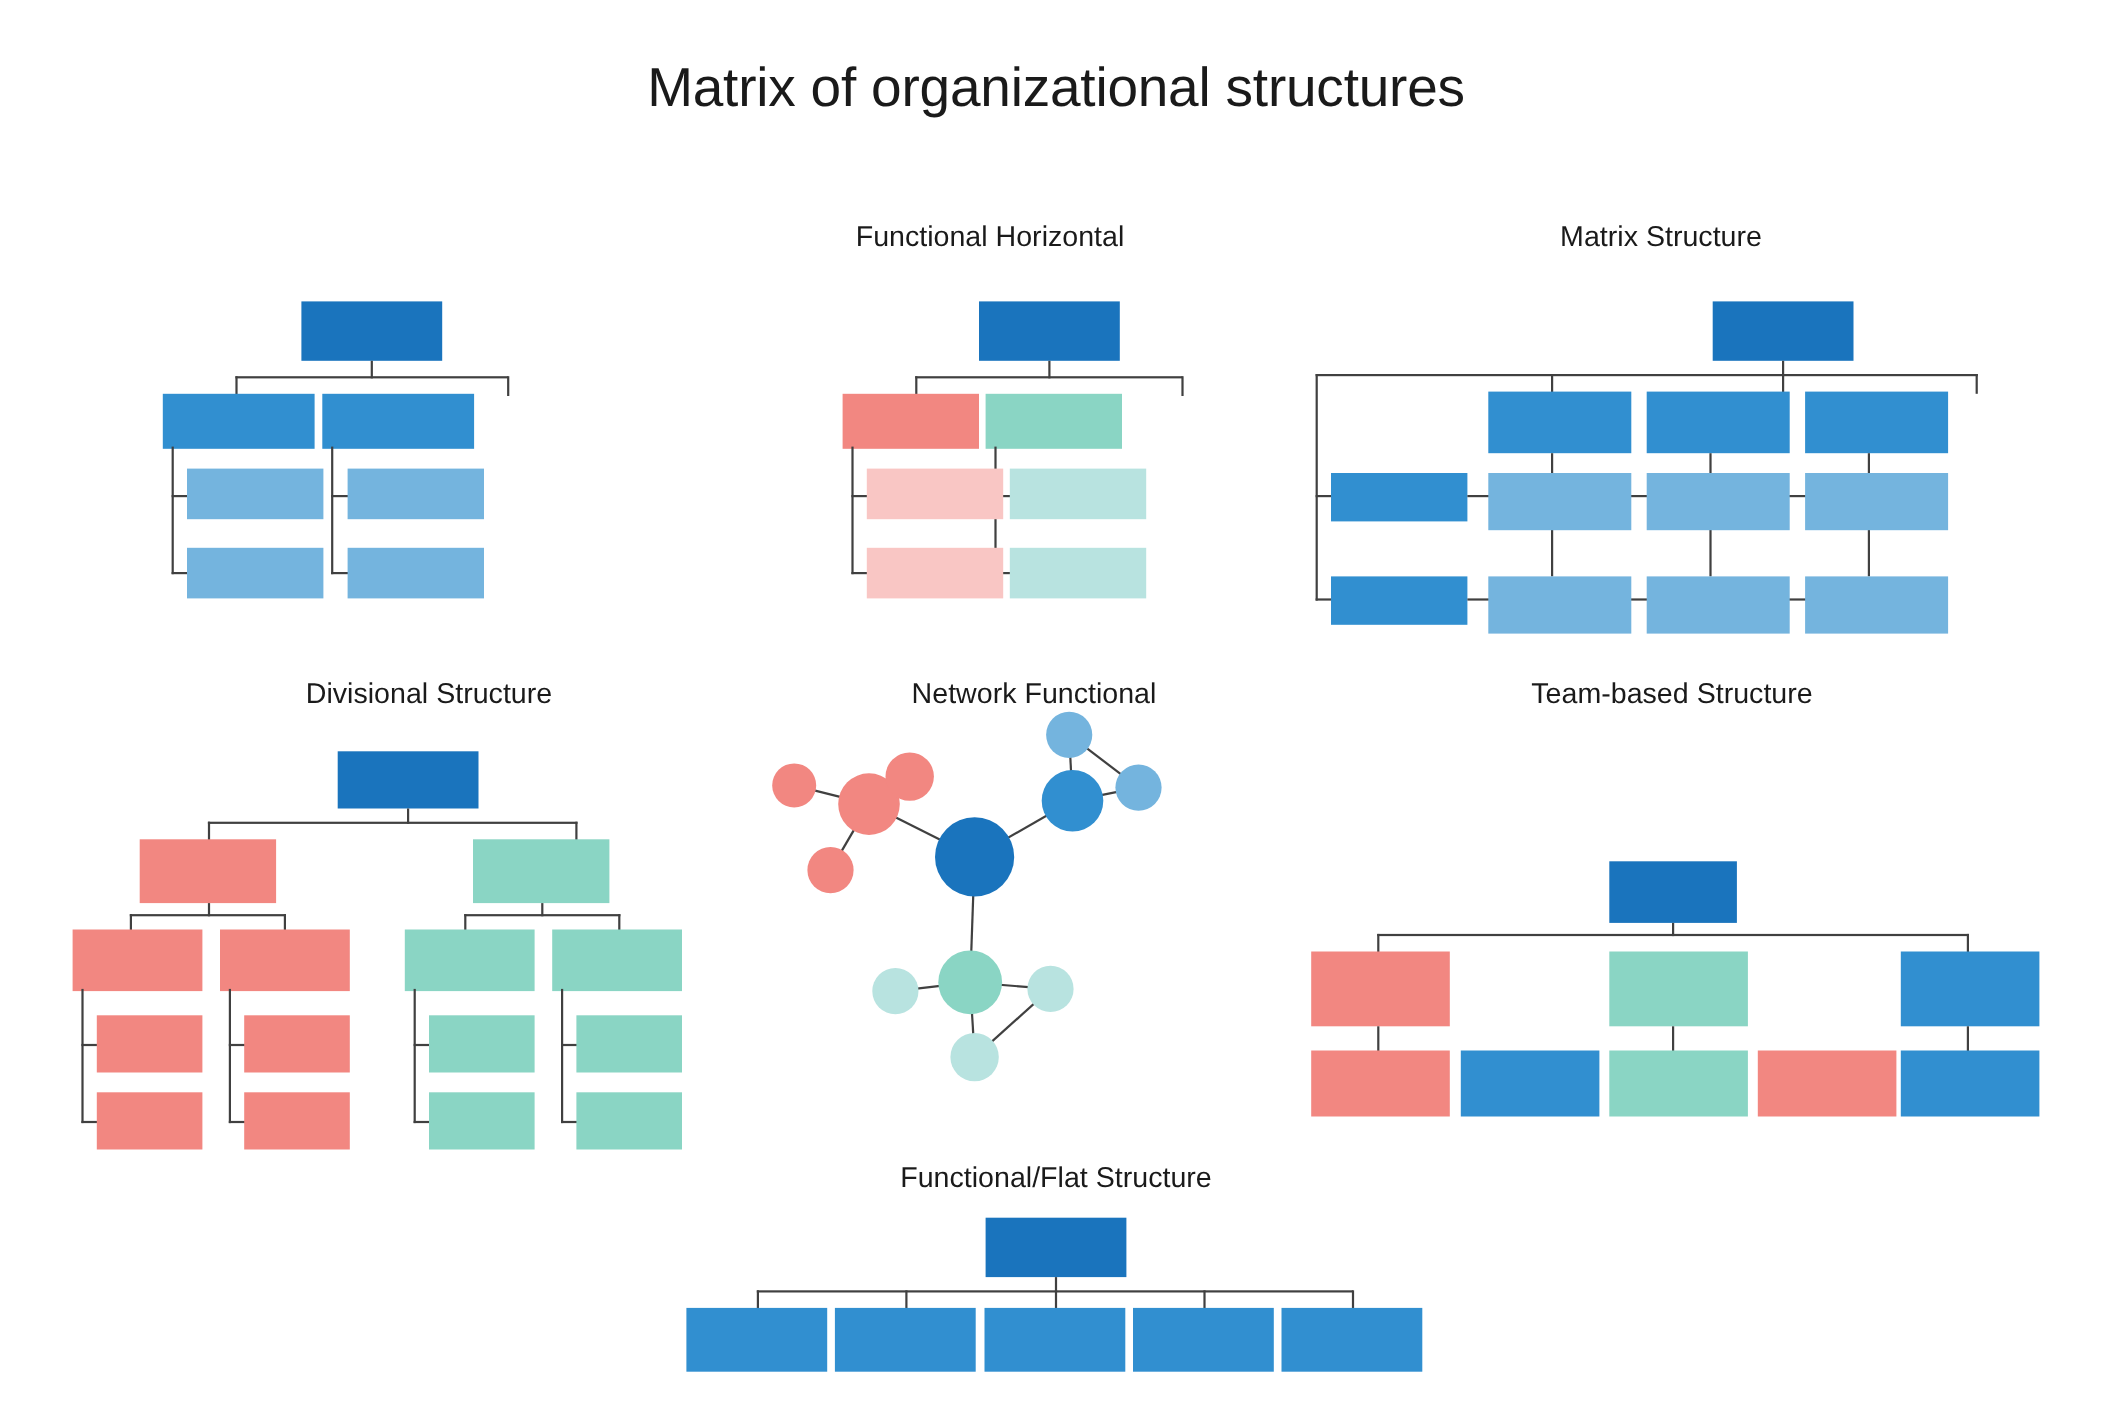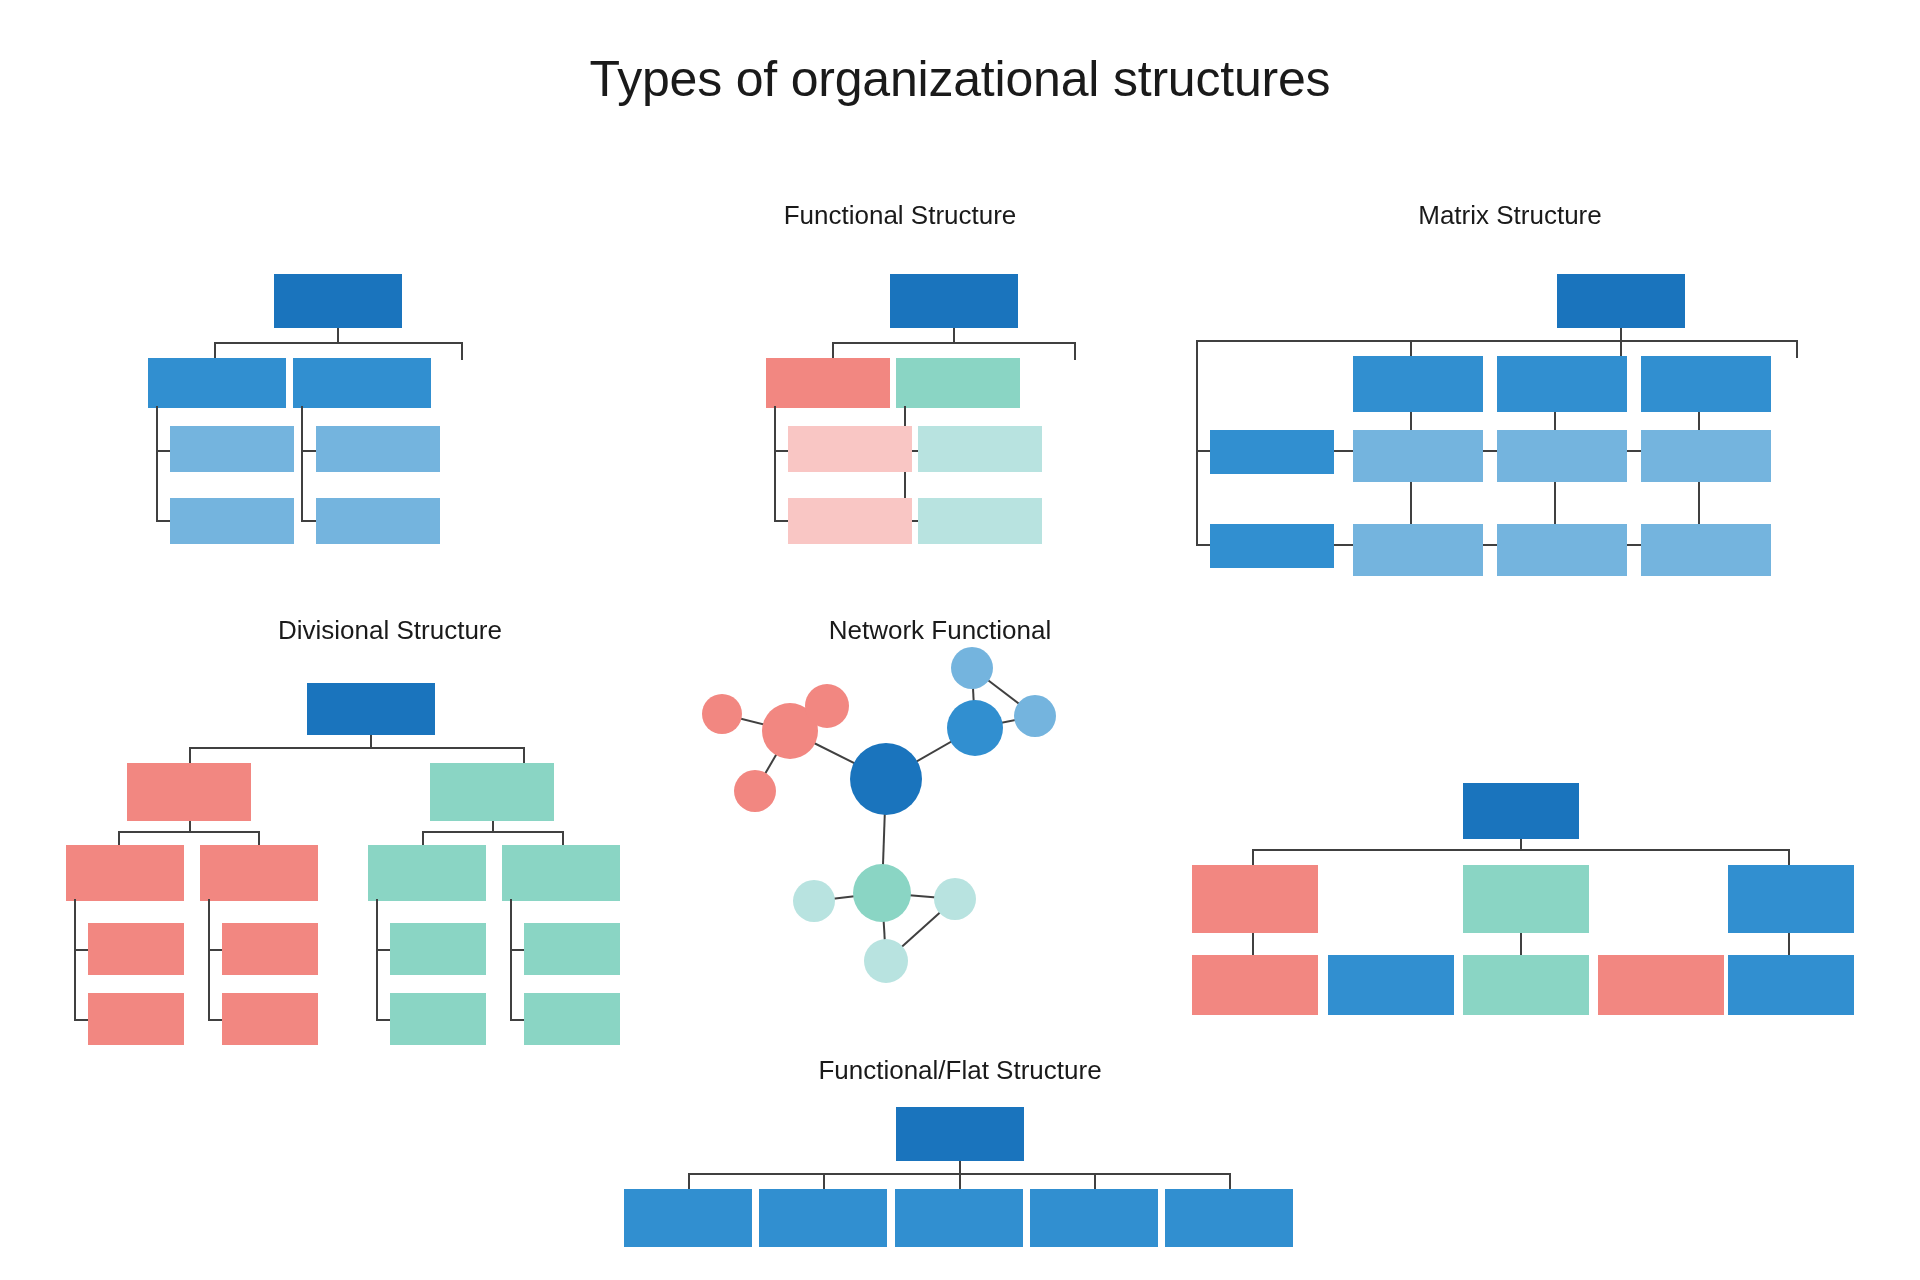--- a/index.html
+++ b/index.html
@@ -39,21 +39,21 @@
   .vline { width: 2px; }
   .hline { height: 2px; }
 
   svg.netsvg { position: absolute; left: 0; top: 0; overflow: visible; }
 </style>
 </head>
 <body>
 
 <div id="page">
 
-  <div class="page-title">Types of organizational structures</div>
+  <div class="page-title">Matrix of organizational structures</div>
 
   <div class="panel" style="left:120px; top:200px; width:520px; height:300px;">
     <div class="diagram" style="height:250px;">
 
       <div class="node" style="left:154px; top:28px; width:128px; height:54px; background:#1a74bd;"></div>
 
       <div class="line vline" style="left:217px; top:82px; height:16px;"></div>
       <div class="line hline" style="left:94px; top:96px; width:248px;"></div>
       <div class="line vline" style="left:94px; top:96px; height:18px;"></div>
       <div class="line vline" style="left:341px; top:96px; height:18px;"></div>
@@ -71,21 +71,21 @@
 
       <div class="node" style="left:50px; top:180px; width:124px; height:46px; background:#74b4de;"></div>
       <div class="node" style="left:50px; top:252px; width:124px; height:46px; background:#74b4de;"></div>
 
       <div class="node" style="left:196px; top:180px; width:124px; height:46px; background:#74b4de;"></div>
       <div class="node" style="left:196px; top:252px; width:124px; height:46px; background:#74b4de;"></div>
     </div>
   </div>
 
   <div class="panel" style="left:640px; top:200px; width:520px; height:300px;">
-    <div class="panel-title">Functional Structure</div>
+    <div class="panel-title">Functional Horizontal</div>
     <div class="diagram" style="height:250px;">
       <div class="node" style="left:250px; top:28px; width:128px; height:54px; background:#1a74bd;"></div>
       <div class="line vline" style="left:313px; top:82px; height:16px;"></div>
       <div class="line hline" style="left:192px; top:96px; width:243px;"></div>
       <div class="line vline" style="left:192px; top:96px; height:18px;"></div>
       <div class="line vline" style="left:434px; top:96px; height:18px;"></div>
       <div class="node" style="left:126px; top:112px; width:124px; height:50px; background:#f28781;"></div>
       <div class="node" style="left:256px; top:112px; width:124px; height:50px; background:#8ad5c4;"></div>
       <div class="line vline" style="left:134px; top:160px; height:116px;"></div>
       <div class="line hline" style="left:134px; top:204px; width:16px;"></div>
@@ -236,20 +236,21 @@
           <circle cx="345" cy="55" r="21" fill="#74b4de"></circle>
           <circle cx="192" cy="232" r="29" fill="#8ad5c4"></circle>
           <circle cx="124" cy="240" r="21" fill="#b8e3e0"></circle>
           <circle cx="265" cy="238" r="21" fill="#b8e3e0"></circle>
           <circle cx="196" cy="300" r="22" fill="#b8e3e0"></circle>
         </svg>
     </div>
   </div>
 
   <div class="panel" style="left:1190px; top:615px; width:660px; height:400px;">
+    <div class="panel-title">Team-based Structure</div>
     <div class="diagram" style="height:330px;">
 
       <div class="node" style="left:273px; top:122px; width:116px; height:56px; background:#1a74bd;"></div>
       <div class="line vline" style="left:330px; top:178px; height:12px;"></div>
       <div class="line hline" style="left:62px; top:188px; width:538px;"></div>
       <div class="line vline" style="left:62px; top:188px; height:18px;"></div>
       <div class="line vline" style="left:598px; top:188px; height:18px;"></div>
 
       <div class="node" style="left:2px; top:204px; width:126px; height:68px; background:#f28781;"></div>
       <div class="node" style="left:273px; top:204px; width:126px; height:68px; background:#8ad5c4;"></div>

